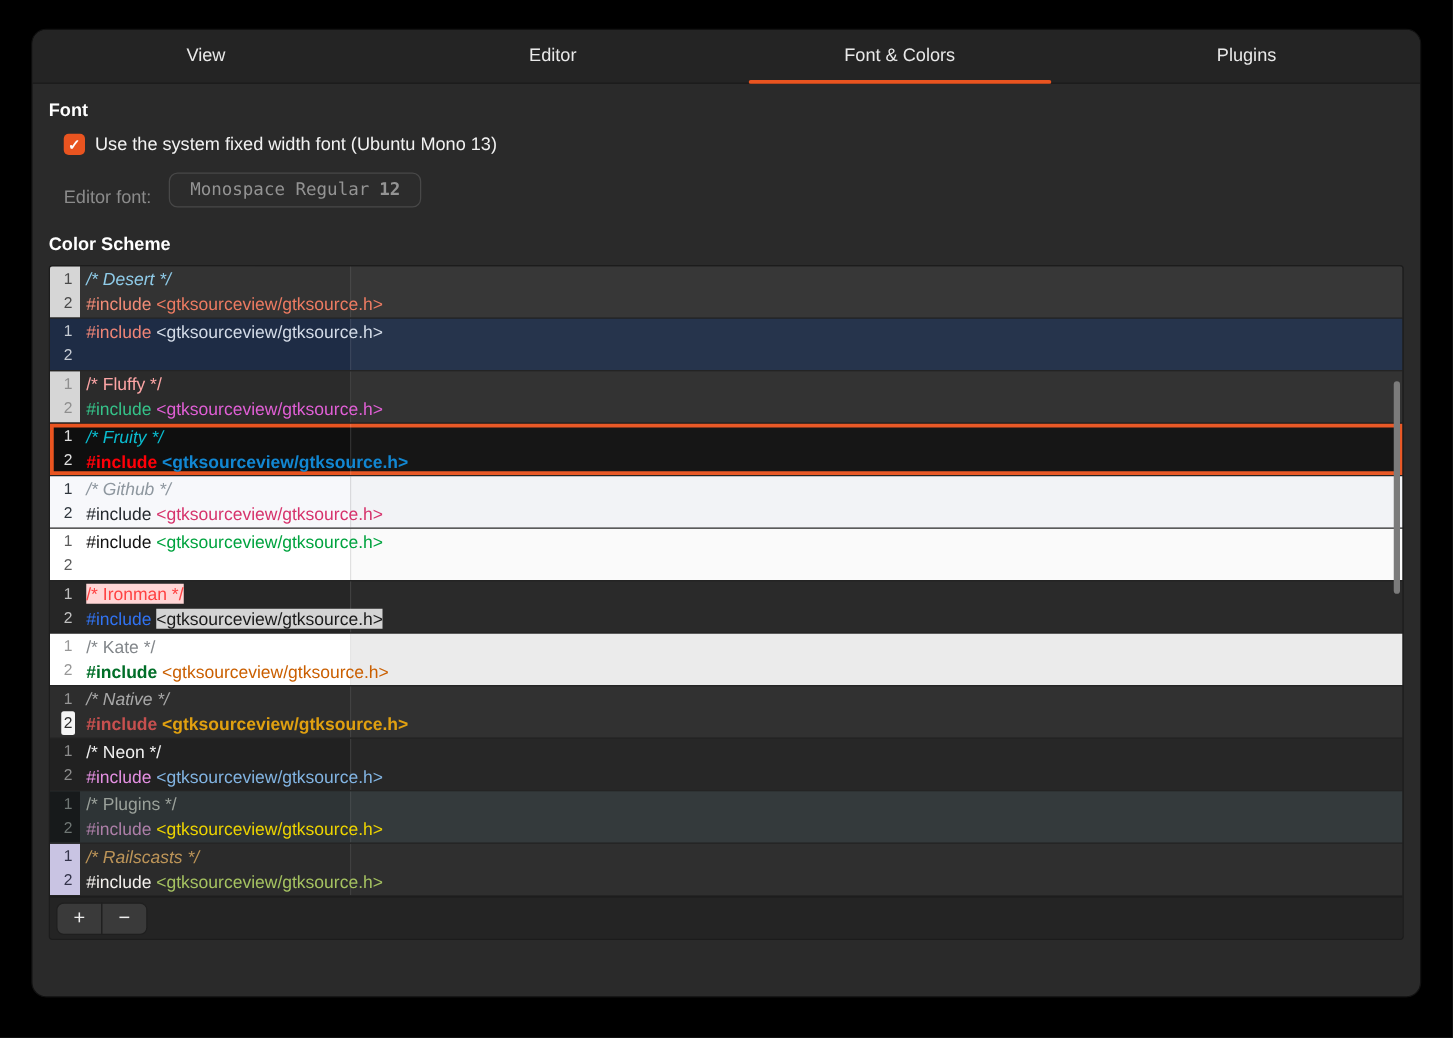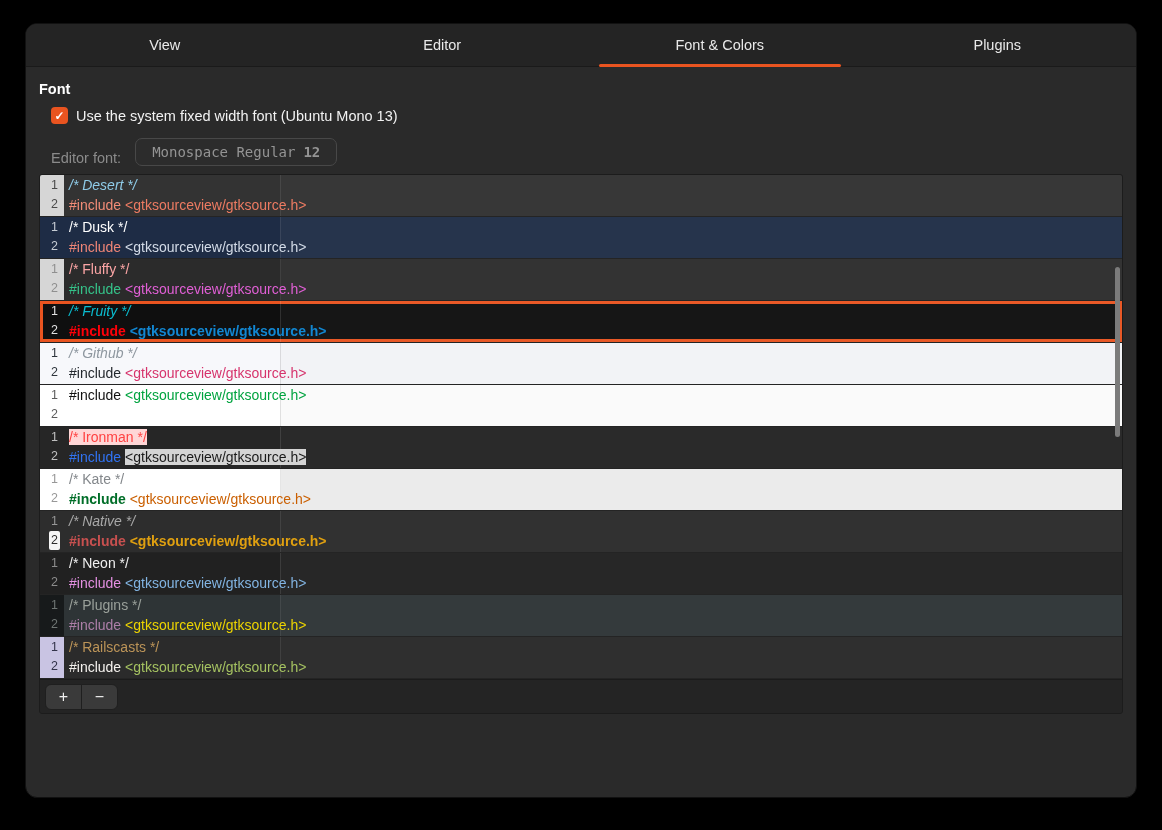--- a/index.html
+++ b/index.html
@@ -120,20 +120,21 @@
       <span class="checkbox-label">Use the system fixed width font (Ubuntu Mono 13)</span>
     </div>
 
     <div class="editor-font-row">
       <span class="editor-font-label">Editor font:</span>
       <button class="font-button">
         <span>Monospace Regular</span><span class="size">12</span>
       </button>
     </div>
 
+    <div class="section-heading cs-heading">Color Scheme</div>
 
     <div class="scheme-list-container">
       <div class="scheme-rows">
           <div class="scheme-row" style="background: rgb(51, 51, 51);">
             <div class="mover" style="background: rgba(255, 255, 255, 0.02);"></div>
             <div class="mline" style="background: rgba(255, 255, 255, 0.1);"></div>
             <div class="gutter" style="background: rgb(214, 214, 214);">
               <span class="ln" style="color: rgb(74, 74, 74);">1</span>
               <span class="ln" style="color: rgb(74, 74, 74);">2</span>
             </div>
@@ -143,21 +144,20 @@
             </div>
           </div>
           <div class="scheme-row" style="background: rgb(30, 44, 69);">
             <div class="mover" style="background: rgba(255, 255, 255, 0.04);"></div>
             <div class="mline" style="background: rgba(255, 255, 255, 0.12);"></div>
             <div class="gutter">
               <span class="ln" style="color: rgb(198, 204, 212);">1</span>
               <span class="ln" style="color: rgb(198, 204, 212);">2</span>
             </div>
             <div class="code">
-              <div class="code-line"><span style="color: rgb(255, 255, 255);">/* Dusk */</span></div>
               <div class="code-line"><span style="color: rgb(239, 133, 118);">#include</span> <span style="color: rgb(211, 219, 231);">&lt;gtksourceview/gtksource.h&gt;</span></div>
             </div>
           </div>
           <div class="scheme-row" style="background: rgb(43, 43, 43);">
             <div class="mover" style="background: rgba(255, 255, 255, 0.04);"></div>
             <div class="mline" style="background: rgba(255, 255, 255, 0.1);"></div>
             <div class="gutter" style="background: rgb(214, 214, 214);">
               <span class="ln" style="color: rgb(143, 143, 143);">1</span>
               <span class="ln" style="color: rgb(143, 143, 143);">2</span>
             </div>
@@ -262,21 +262,21 @@
             </div>
           </div>
           <div class="scheme-row" style="background: rgb(43, 43, 43);">
             <div class="mover" style="background: rgba(255, 255, 255, 0.02);"></div>
             <div class="mline" style="background: rgba(255, 255, 255, 0.1);"></div>
             <div class="gutter" style="background: rgb(201, 196, 227);">
               <span class="ln" style="color: rgb(51, 51, 74);">1</span>
               <span class="ln" style="color: rgb(51, 51, 74);">2</span>
             </div>
             <div class="code">
-              <div class="code-line"><span style="color: rgb(188, 148, 88); ">/* Railscasts */</span></div>
+              <div class="code-line"><span style="color: rgb(188, 148, 88); font-style: italic;">/* Railscasts */</span></div>
               <div class="code-line"><span style="color: rgb(244, 241, 237);">#include</span> <span style="color: rgb(165, 194, 97);">&lt;gtksourceview/gtksource.h&gt;</span></div>
             </div>
           </div>
         </div>
       <div class="scrollbar-thumb"></div>
       <div class="list-toolbar">
         <div class="tool-btn add">
             <span>+</span>
           </div>
         <div class="tool-btn remove">

